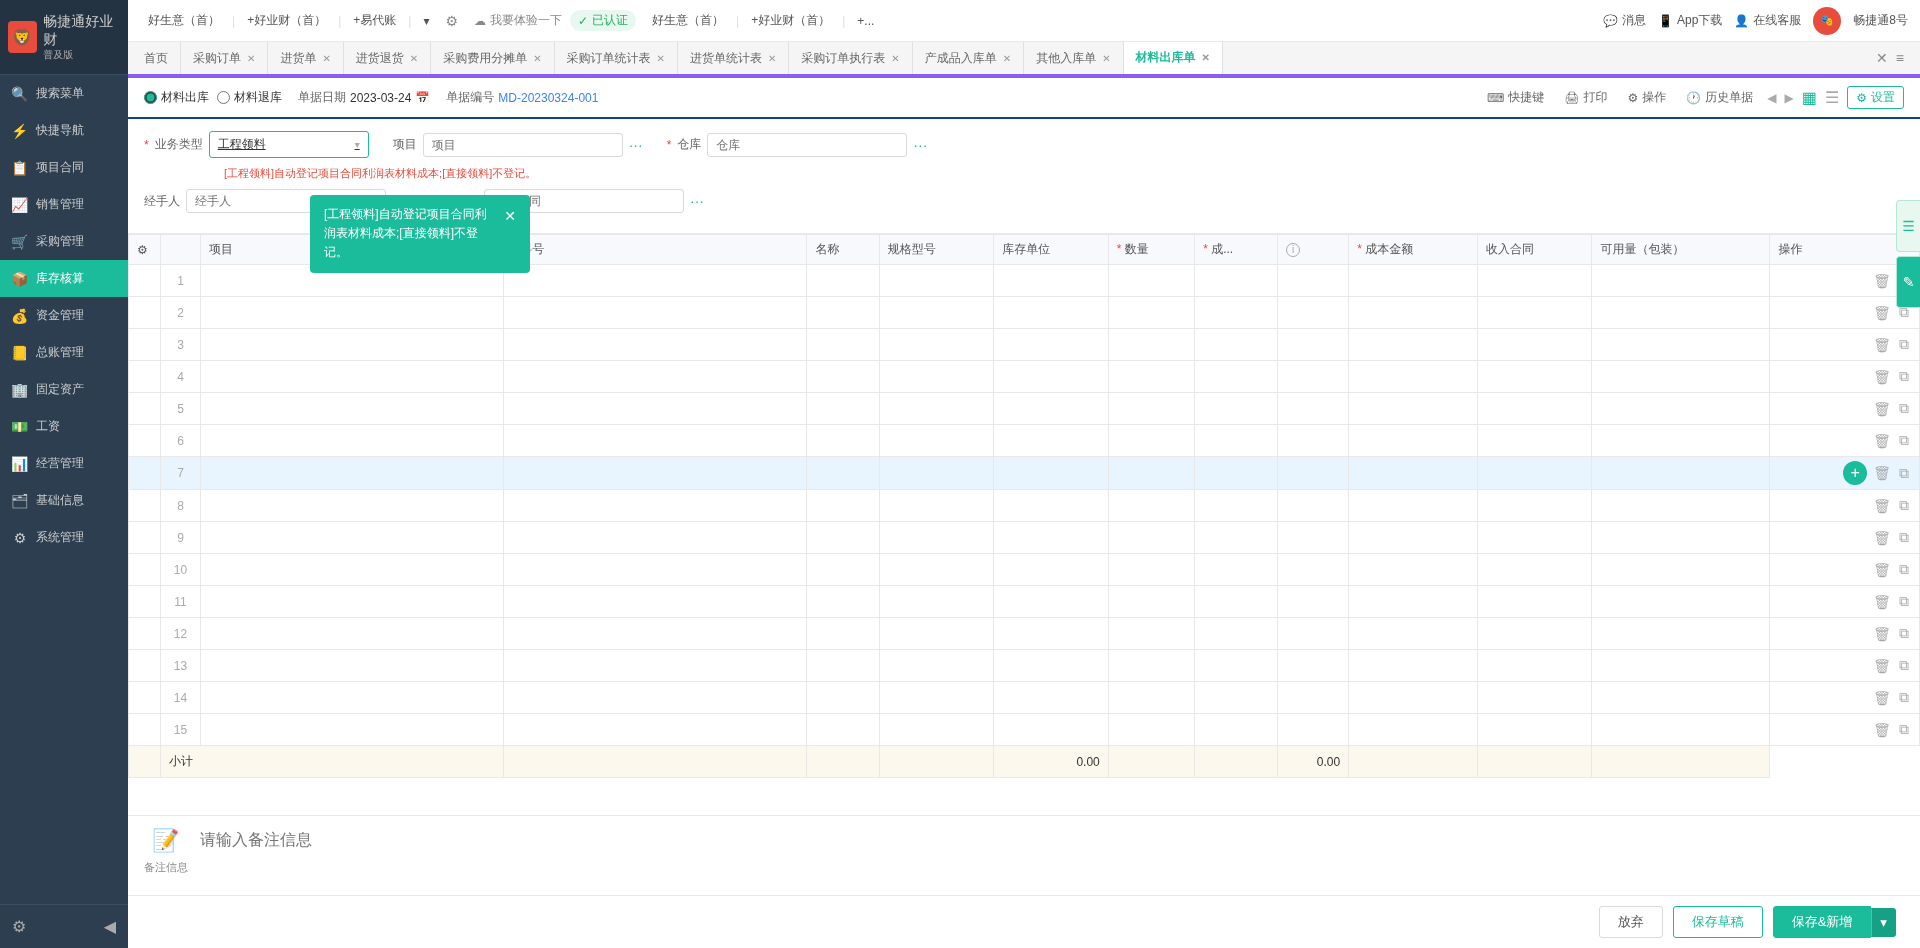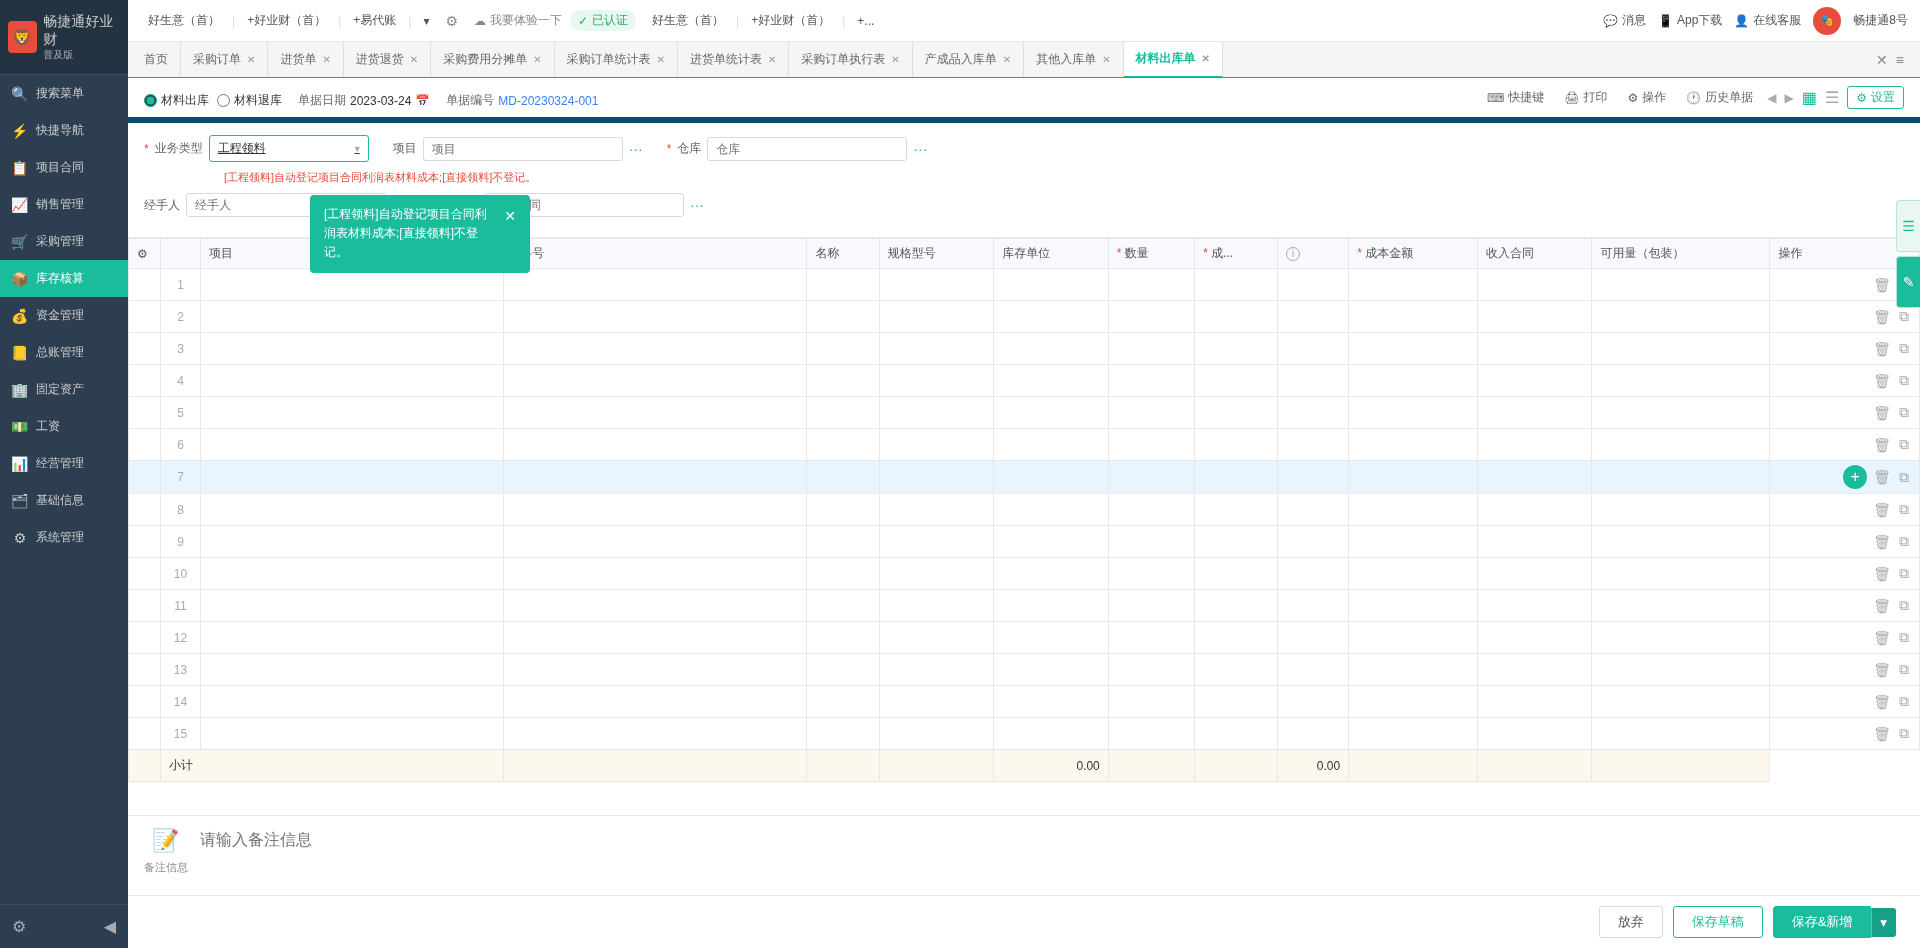--- a/index.html
+++ b/index.html
@@ -31,33 +31,33 @@
     .topbar-separator { color: #ddd; }
     .topbar-gear { color: #888; cursor: pointer; font-size: 14px; }
     .topbar-experience { display: flex; align-items: center; gap: 4px; color: #888; font-size: 12px; cursor: pointer; margin-left: 8px; }
     .topbar-certified { display: flex; align-items: center; gap: 4px; color: #27ae60; font-size: 12px; cursor: pointer; background: #e8f8f1; padding: 2px 8px; border-radius: 12px; }
     .topbar-more { display: flex; align-items: center; gap: 4px; color: #555; font-size: 12px; cursor: pointer; }
     .topbar-right { margin-left: auto; display: flex; align-items: center; gap: 12px; font-size: 12px; color: #555; }
     .topbar-right-item { display: flex; align-items: center; gap: 4px; cursor: pointer; }
     .user-avatar { width: 28px; height: 28px; border-radius: 50%; background: #e74c3c; display: flex; align-items: center; justify-content: center; color: #fff; font-size: 11px; cursor: pointer; }
 
     
-    .tabbar { background: #f5f5f5; border-bottom: 1px solid #8b5cf6; display: flex; align-items: center; overflow-x: auto; height: 36px; padding: 0 4px; }
+    .tabbar { background: #f5f5f5; border-bottom: 4px solid #8b5cf6; display: flex; align-items: center; overflow-x: auto; height: 36px; padding: 0 4px; }
     .tabbar::-webkit-scrollbar { height: 0; }
     .tab { display: flex; align-items: center; gap: 4px; padding: 0 12px; height: 36px; cursor: pointer; font-size: 12px; color: #666; white-space: nowrap; border-right: 1px solid #e0e0e0; }
     .tab.active { background: #fff; color: #1abc9c; font-weight: bold; border-bottom: 2px solid #1abc9c; }
     .tab-close { color: #999; font-size: 10px; margin-left: 2px; }
     .tabbar-right { margin-left: auto; display: flex; align-items: center; padding-right: 8px; }
     .tabbar-right-btn { background: none; border: none; cursor: pointer; color: #888; font-size: 14px; padding: 2px 4px; }
 
     
     .content { flex: 1; display: flex; flex-direction: column; overflow: hidden; }
 
     
-    .form-header { background: #fff; padding: 8px 16px; border-bottom: 6px solid #0c4a6e; display: flex; align-items: flex-end; justify-content: space-between; }
+    .form-header { background: #fff; padding: 8px 16px; border-bottom: 2px solid #0c4a6e; display: flex; align-items: center; justify-content: space-between; }
     .form-header-left { display: flex; align-items: center; gap: 16px; }
     .radio-group { display: flex; align-items: center; gap: 8px; }
     .radio-item { display: flex; align-items: center; gap: 4px; cursor: pointer; font-size: 12px; }
     .radio-input { accent-color: #1abc9c; }
     .form-field { display: flex; align-items: center; gap: 4px; font-size: 12px; }
     .form-label { color: #666; }
     .form-value { color: #333; font-weight: 500; }
     .form-value-link { color: #3b82f6; cursor: pointer; }
     .form-header-right { display: flex; align-items: center; gap: 8px; font-size: 12px; color: #666; }
     .form-header-action { display: flex; align-items: center; gap: 4px; cursor: pointer; padding: 2px 6px; }

